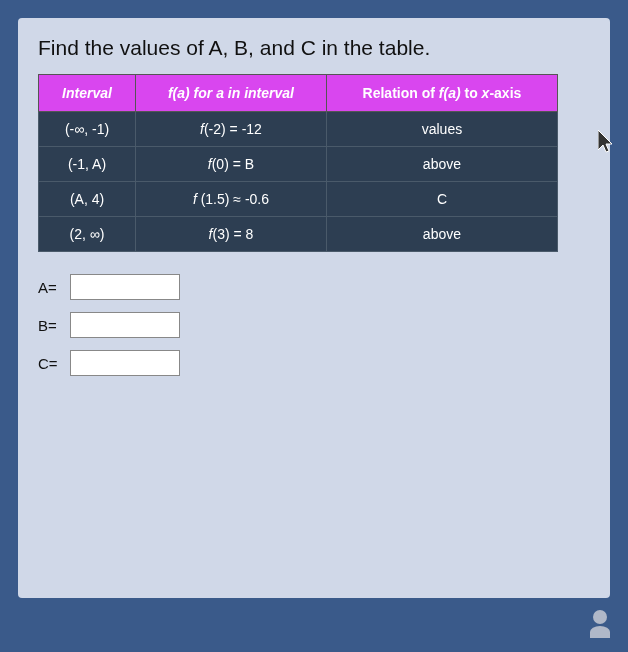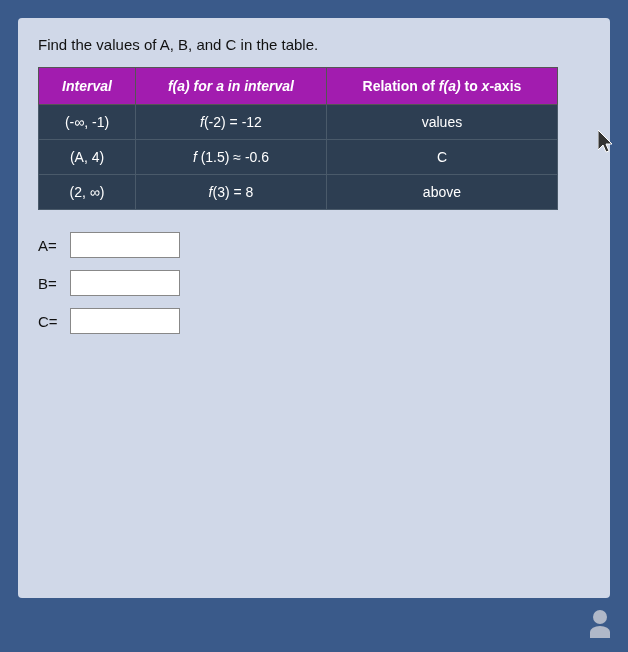--- a/index.html
+++ b/index.html
@@ -15,34 +15,34 @@
 
     .page-container {
       background: #d0d8e8;
       margin: 18px 18px;
       padding: 18px 20px 24px 20px;
       border-radius: 4px;
       min-height: 580px;
     }
 
     .question-text {
-      font-size: 15px;
+      font-size: 21px;
       color: #111;
       margin-bottom: 14px;
       font-family: Arial, sans-serif;
     }
 
     table {
       border-collapse: collapse;
       width: 520px;
       margin-bottom: 22px;
     }
 
     thead tr {
-      background-color: #a21caf;
+      background-color: #d946ef;
       color: white;
     }
 
     thead th {
       padding: 10px 14px;
       text-align: center;
       font-size: 14px;
       font-family: Arial, sans-serif;
       border: 1px solid #555;
       font-weight: bold;
@@ -154,20 +154,25 @@
         </th>
       </tr>
     </thead>
     <tbody>
       <tr>
         <td>(-∞, -1)</td>
         <td><span class="math">f</span>(-2) = -12</td>
         <td>values</td>
       </tr>
       <tr>
+        <td>(-1, A)</td>
+        <td><span class="math">f</span>(0) = B</td>
+        <td>above</td>
+      </tr>
+      <tr>
         <td>(A, 4)</td>
         <td><span class="math">f</span> (1.5) ≈ -0.6</td>
         <td>C</td>
       </tr>
       <tr>
         <td>(2, ∞)</td>
         <td><span class="math">f</span>(3) = 8</td>
         <td>above</td>
       </tr>
     </tbody>

